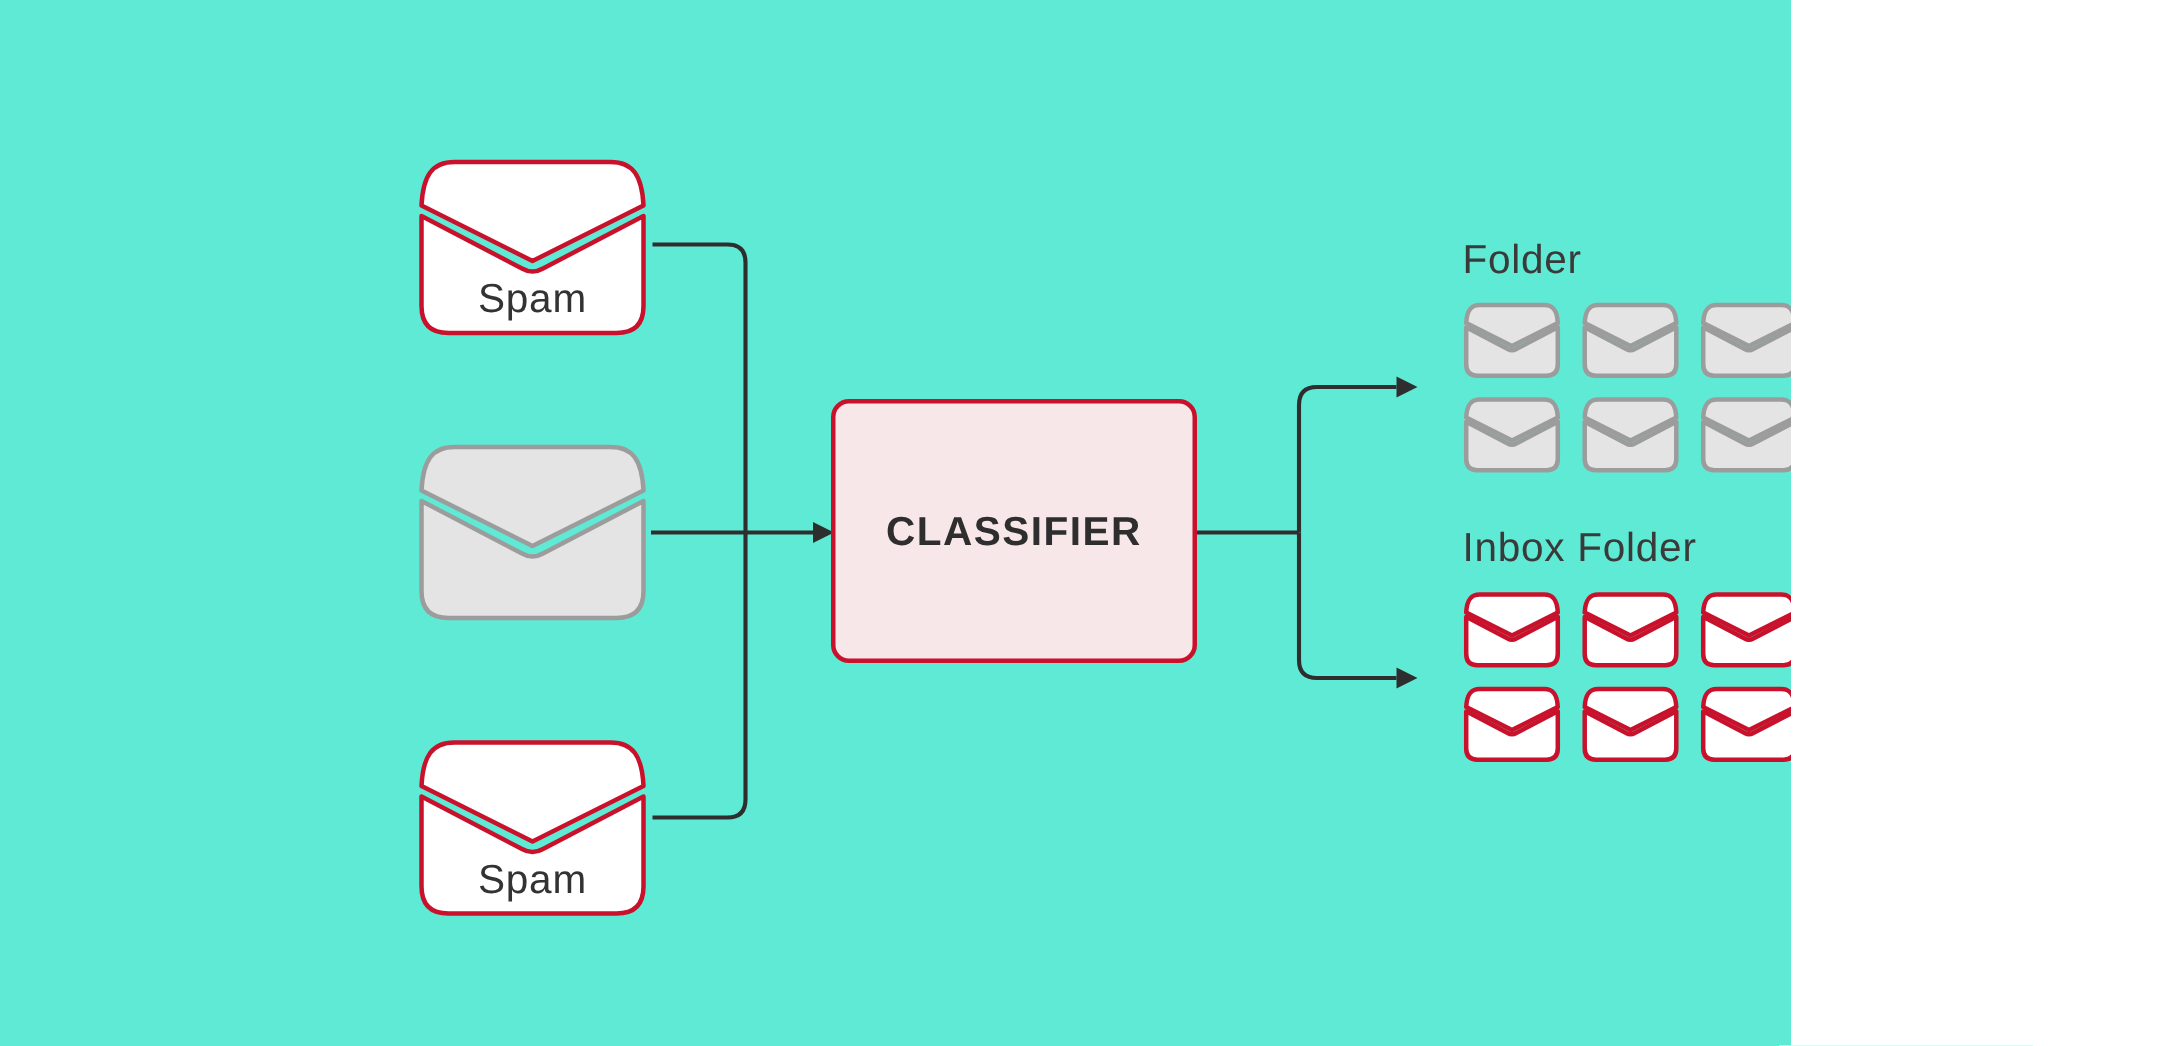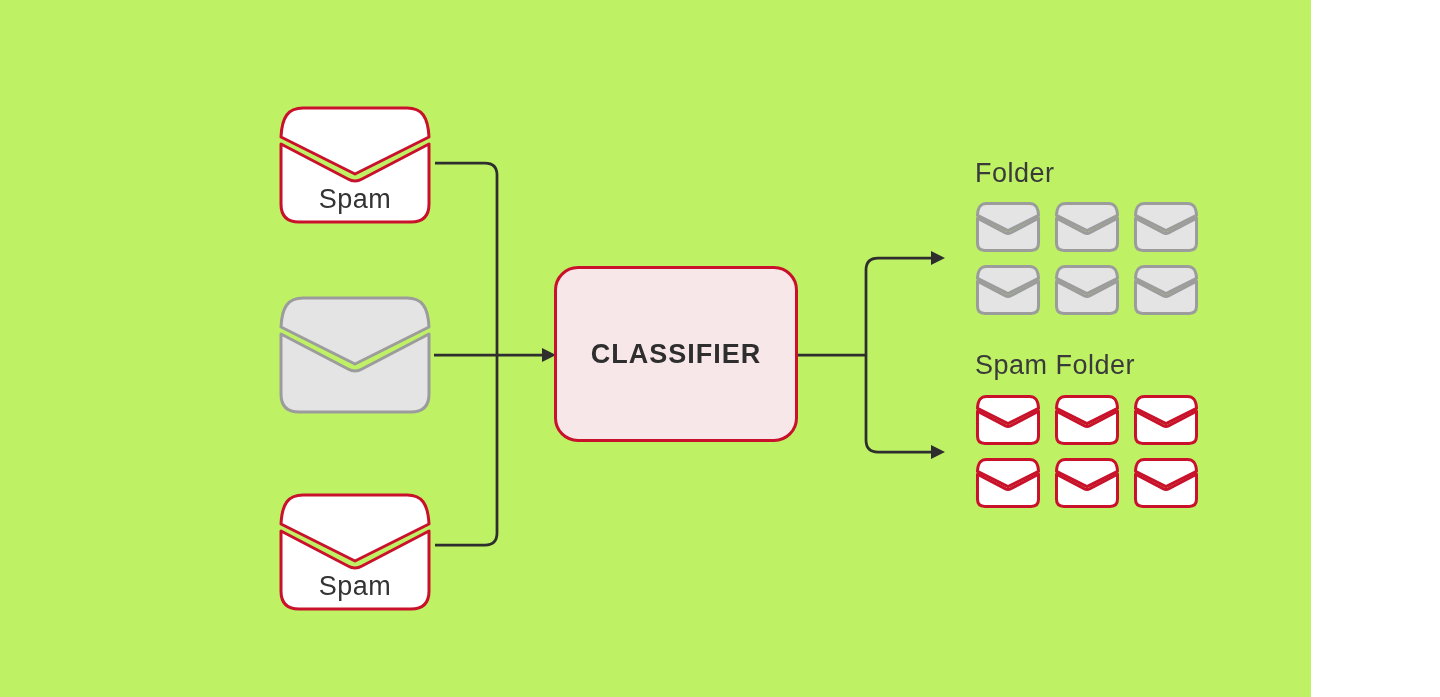--- a/index.html
+++ b/index.html
@@ -9,22 +9,22 @@
     --gray_stroke:#9C9C9C;
     --line:#2E2E2E;
     --text:#333333;
     --label_text:#3A3A3A;
   }
   *{margin:0;padding:0;box-sizing:border-box;}
   html,body{background:#ffffff;}
   body{font-family:"Liberation Sans", sans-serif;}
   .canvas{
     position:relative;
-    width:1311px;height:697px;
-    background:#bef264;
+    width:1194px;height:697px;
+    background:#5eead4;
     overflow:hidden;
   }
   .connectors{position:absolute;left:0;top:0;width:1440px;height:697px;}
   .connectors path.line{fill:none;stroke:var(--line);stroke-width:2.75;}
   .connectors path.head{fill:var(--line);stroke:none;}
 
   .envelope{position:absolute;}
   .envelope svg{display:block;width:100%;height:100%;}
   .env-red path{stroke:var(--red);fill:#ffffff;}
   .env-grayfill path{stroke:var(--gray_stroke);fill:var(--gray_fill);}
@@ -34,21 +34,21 @@
   .env-label{
     position:absolute;left:0;top:84px;width:100%;
     text-align:center;
     font-size:27px;color:var(--text);letter-spacing:0.5px;
   }
 
   .classifier{
     position:absolute;left:554px;top:266px;width:244px;height:176px;
     background:var(--pink_fill);
     border:3px solid var(--red);
-    border-radius:24px;
+    border-radius:12px;
     display:flex;align-items:center;justify-content:center;
     font-size:27px;font-weight:700;letter-spacing:1px;color:#2E2E2E;
   }
 
   .out-label{
     position:absolute;
     font-size:27px;color:var(--label_text);letter-spacing:0.5px;
   }
   .label-inbox{left:975px;top:158px;}
   .label-spamfolder{left:975px;top:350px;}
@@ -145,21 +145,21 @@
   </div>
 
   <div class="envelope env-grayfill">
     <svg viewBox="0 0 160 128">
       <path vector-effect="non-scaling-stroke" d="M 6 37 C 7 17 13 8 28 8 L 132 8 C 147 8 153 17 154 37 L 80 74 Z"></path>
       <path vector-effect="non-scaling-stroke" d="M 6 44 L 73 79 Q 80 83 87 79 L 154 44 L 154 104 Q 154 122 136 122 L 24 122 Q 6 122 6 104 Z"></path>
     </svg>
   </div>
 </div>
 
-  <div class="out-label label-spamfolder">Spam Folder</div>
+  <div class="out-label label-spamfolder">Inbox Folder</div>
   <div class="grid grid-spam" id="grid-spam">
   <div class="envelope env-redsmall">
     <svg viewBox="0 0 160 128">
       <path vector-effect="non-scaling-stroke" d="M 6 37 C 7 17 13 8 28 8 L 132 8 C 147 8 153 17 154 37 L 80 74 Z"></path>
       <path vector-effect="non-scaling-stroke" d="M 6 44 L 73 79 Q 80 83 87 79 L 154 44 L 154 104 Q 154 122 136 122 L 24 122 Q 6 122 6 104 Z"></path>
     </svg>
   </div>
 
   <div class="envelope env-redsmall">
     <svg viewBox="0 0 160 128">

